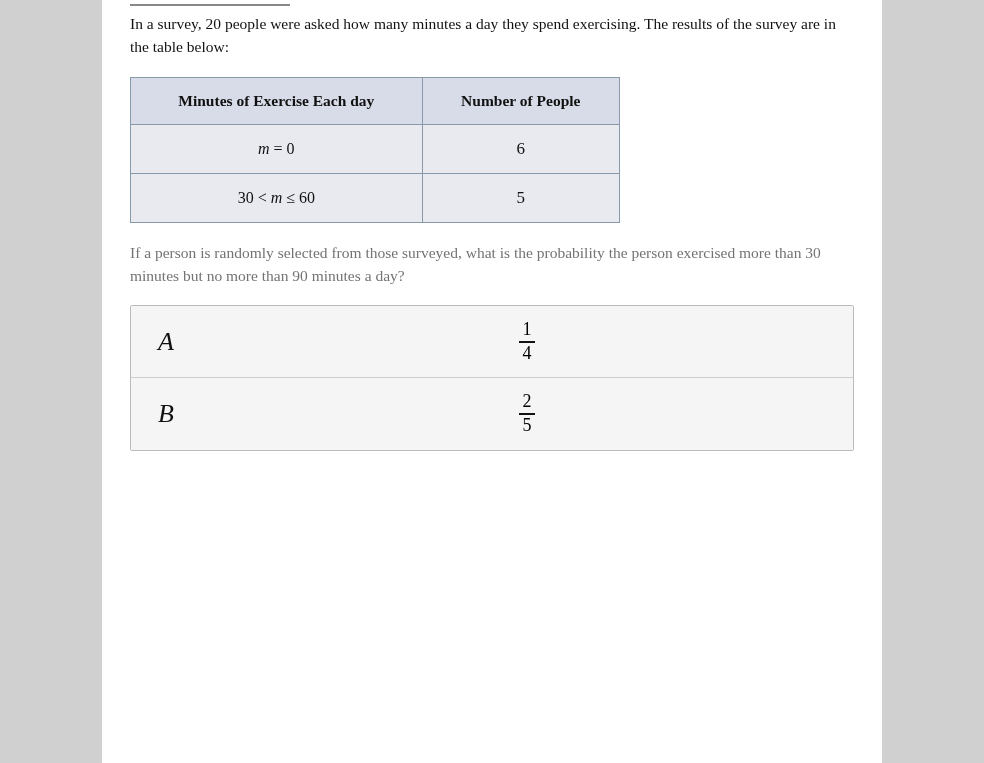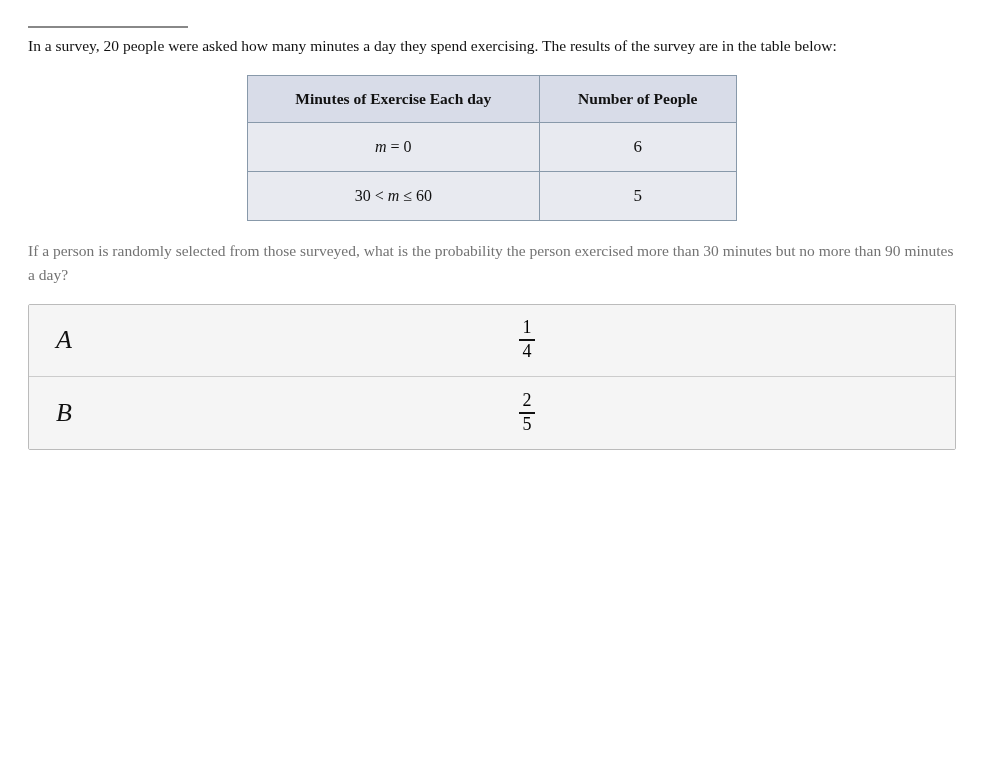--- a/index.html
+++ b/index.html
@@ -7,35 +7,34 @@
       font-family: Georgia, 'Times New Roman', serif;
       background: #d0d0d0;
       width: 984px;
       min-height: 763px;
       display: flex;
       flex-direction: column;
       align-items: center;
     }
     .page {
       background: #ffffff;
-      width: 984px;
+      width: 780px;
       min-height: 763px;
-      padding: 26px 28px 20px 28px;
+      padding: 4px 28px 20px 28px;
       position: relative;
     }
     .intro-text {
       font-size: 15.5px;
       line-height: 1.5;
       color: #111;
       margin-bottom: 18px;
       max-width: 940px;
     }
     .table-wrapper {
       display: flex;
-      justify-content: center;
       margin-bottom: 18px;
     }
     .survey-table {
       border-collapse: collapse;
       width: 490px;
       background: #e8eaf0;
     }
     .survey-table th, .survey-table td {
       border: 1px solid #8899aa;
       text-align: center;

